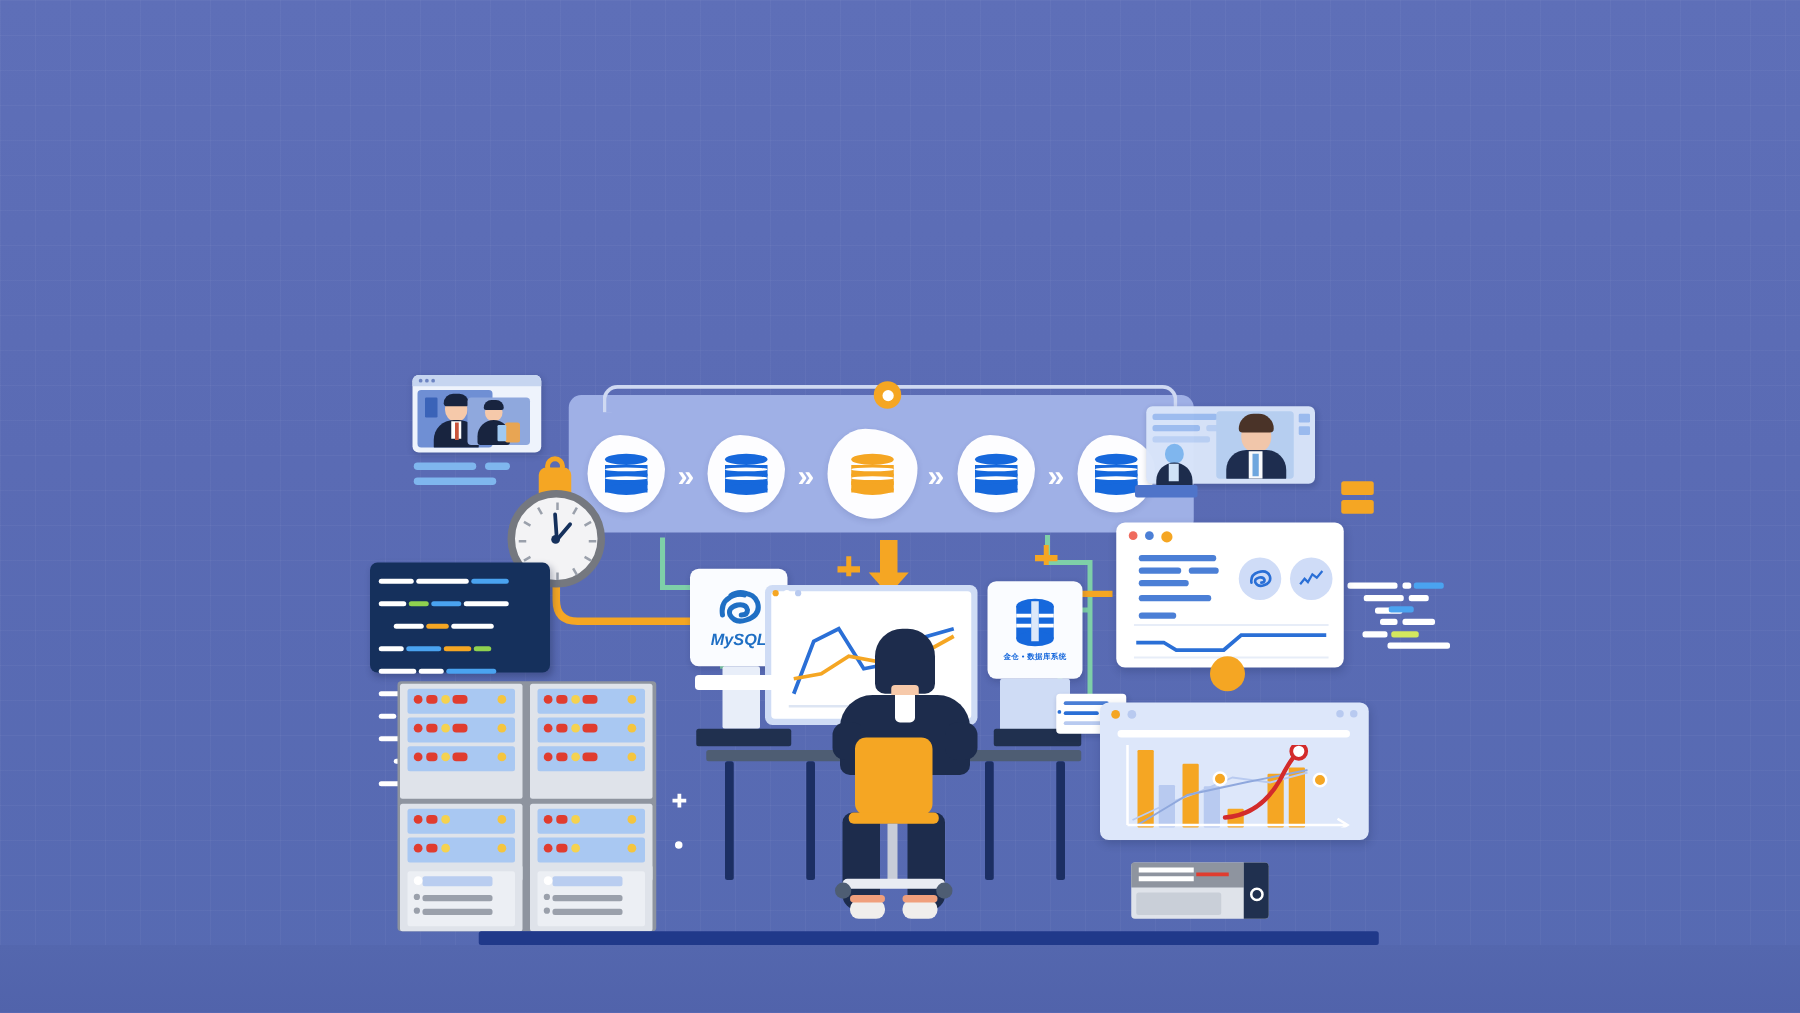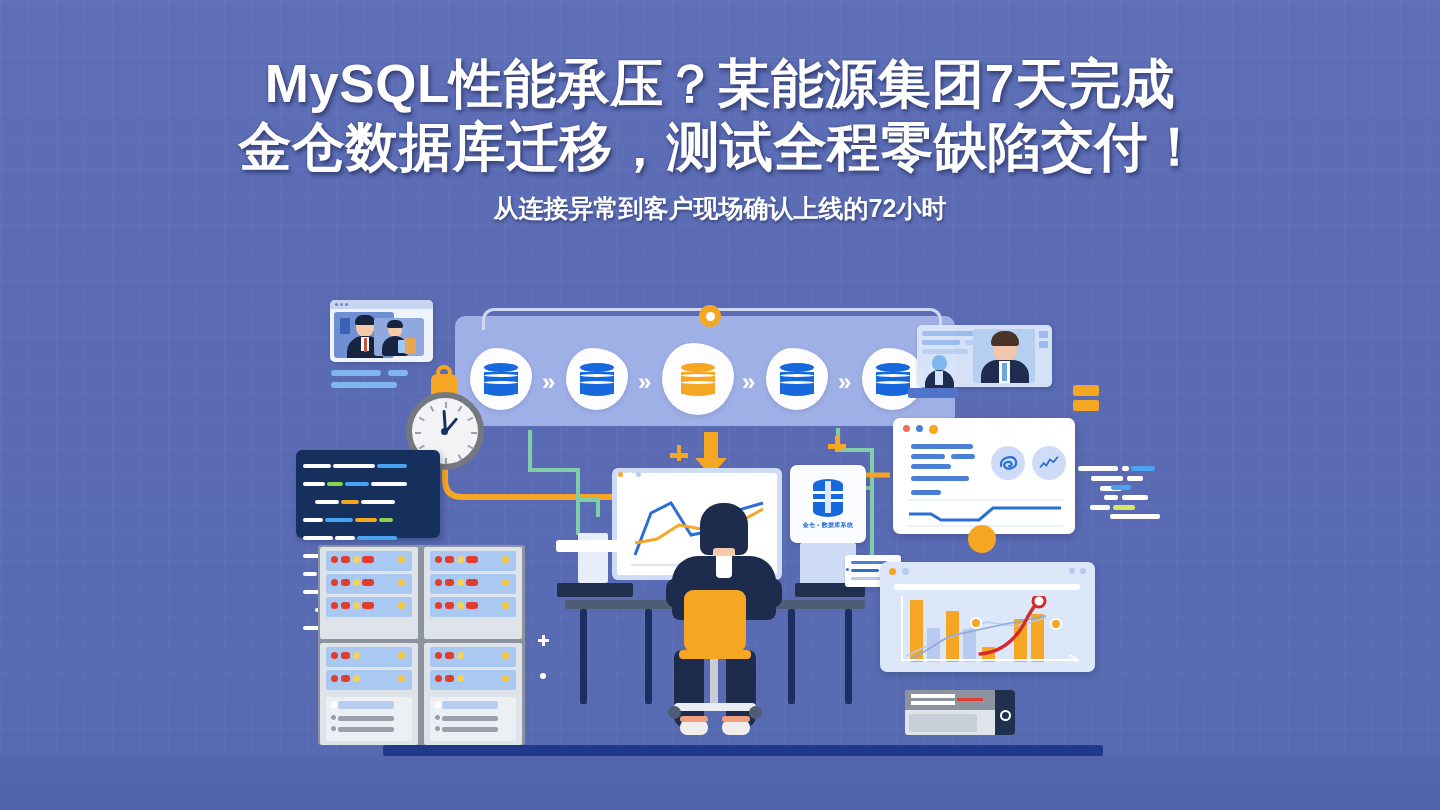--- a/index.html
+++ b/index.html
@@ -398,20 +398,28 @@
     <div class="led" style="left:457px;top:652px;width:7px;height:7px;background:#f5d24f"></div>
     <div class="led" style="left:502px;top:652px;width:7px;height:7px;background:#f5c53f"></div>
     <div class="led" style="left:435px;top:675px;width:7px;height:7px;background:#e03c2f"></div>
     <div class="led" style="left:445px;top:675px;width:9px;height:7px;background:#e03c2f;border-radius:3px"></div>
     <div class="led" style="left:457px;top:675px;width:7px;height:7px;background:#f5d24f"></div>
     <div class="led" style="left:502px;top:675px;width:7px;height:7px;background:#f5c53f"></div>
     <div style="position:absolute;left:538px;top:639px;width:11px;height:3px;background:#fff"></div>
     <div style="position:absolute;left:542px;top:635px;width:3px;height:11px;background:#fff"></div>
     <div class="led" style="left:540px;top:673px;width:6px;height:6px;background:#fff"></div>
 
+    <div class="mon-logo" style="left:552px;top:455px;width:78px;height:78px">
+      <svg width="42" height="32" viewBox="0 0 42 32">
+        <path d="M8,22 Q6,10 18,6 Q32,2 36,12 Q39,22 27,26 Q18,29 14,22 Q12,16 20,14 Q27,13 28,18 Q28,22 23,22" fill="none" stroke="#1f6fc4" stroke-width="4" stroke-linecap="round"></path>
+        <path d="M14,6 Q20,2 27,4" fill="none" stroke="#1f6fc4" stroke-width="2.5" stroke-linecap="round"></path>
+        <path d="M11,10 Q18,5 26,7" fill="none" stroke="#1f6fc4" stroke-width="2" stroke-linecap="round"></path>
+      </svg>
+      <div style="font-size:13px;font-weight:bold;color:#1f6fc4;font-style:italic;margin-top:2px">MySQL</div>
+    </div>
 
     <div class="mon-center">
       <div class="mon-screen">
         <svg width="160" height="102" viewBox="0 0 160 102">
           <polyline points="18,82 34,40 54,30 74,62 94,58 118,38 146,30" fill="none" stroke="#2a6fd6" stroke-width="3"></polyline>
           <polyline points="18,70 40,66 62,52 84,56 106,42 128,46 146,36" fill="none" stroke="#f5a623" stroke-width="3"></polyline>
           <line x1="14" y1="92" x2="150" y2="92" stroke="#dde5f3" stroke-width="2"></line>
         </svg>
       </div>
     </div>
@@ -545,19 +553,14 @@
       <div style="position:absolute;left:6px;top:11px;width:44px;height:4px;background:#fff"></div>
       <div style="position:absolute;left:52px;top:8px;width:26px;height:3px;background:#e03c2f"></div>
       <div style="position:absolute;left:90px;top:0;width:20px;height:45px;background:#20304f;border-radius:0 3px 3px 0"></div>
       <div style="position:absolute;left:95px;top:20px;width:11px;height:11px;border-radius:50%;border:2px solid #fff"></div>
       <div style="position:absolute;left:4px;top:24px;width:68px;height:18px;background:#c9cfd8;border-radius:2px"></div>
     </div>
 
     <div class="floor"></div>
   </div>
 
-  <div id="titleblock">
-    <div class="tline">MySQL性能承压？某能源集团7天完成</div>
-    <div class="tline">金仓数据库迁移，测试全程零缺陷交付！</div>
-    <div id="subtitle">从连接异常到客户现场确认上线的72小时</div>
-  </div>
 
 </div>
 
 </body></html>

